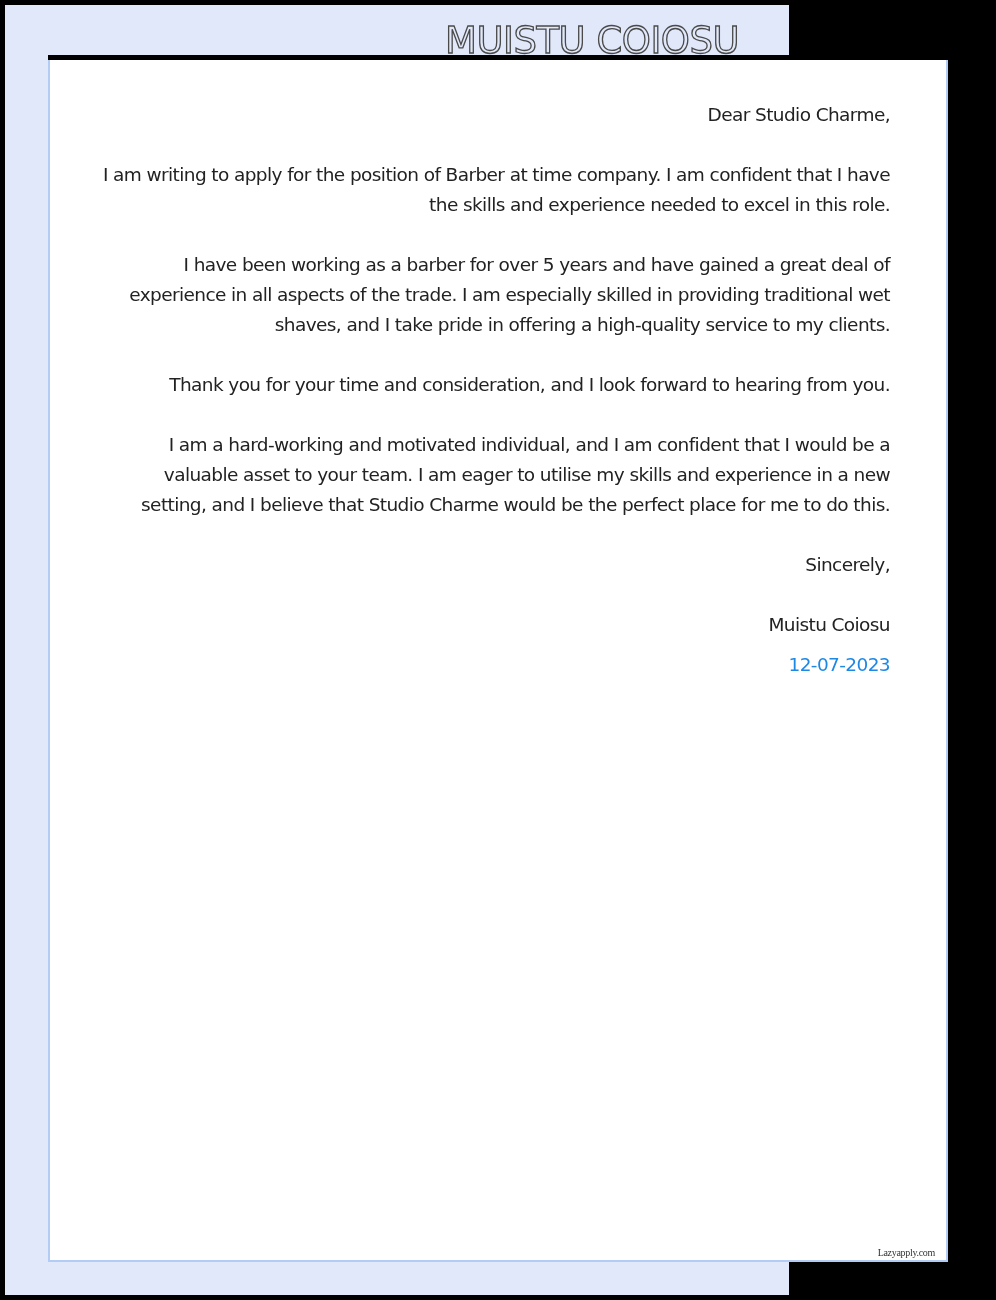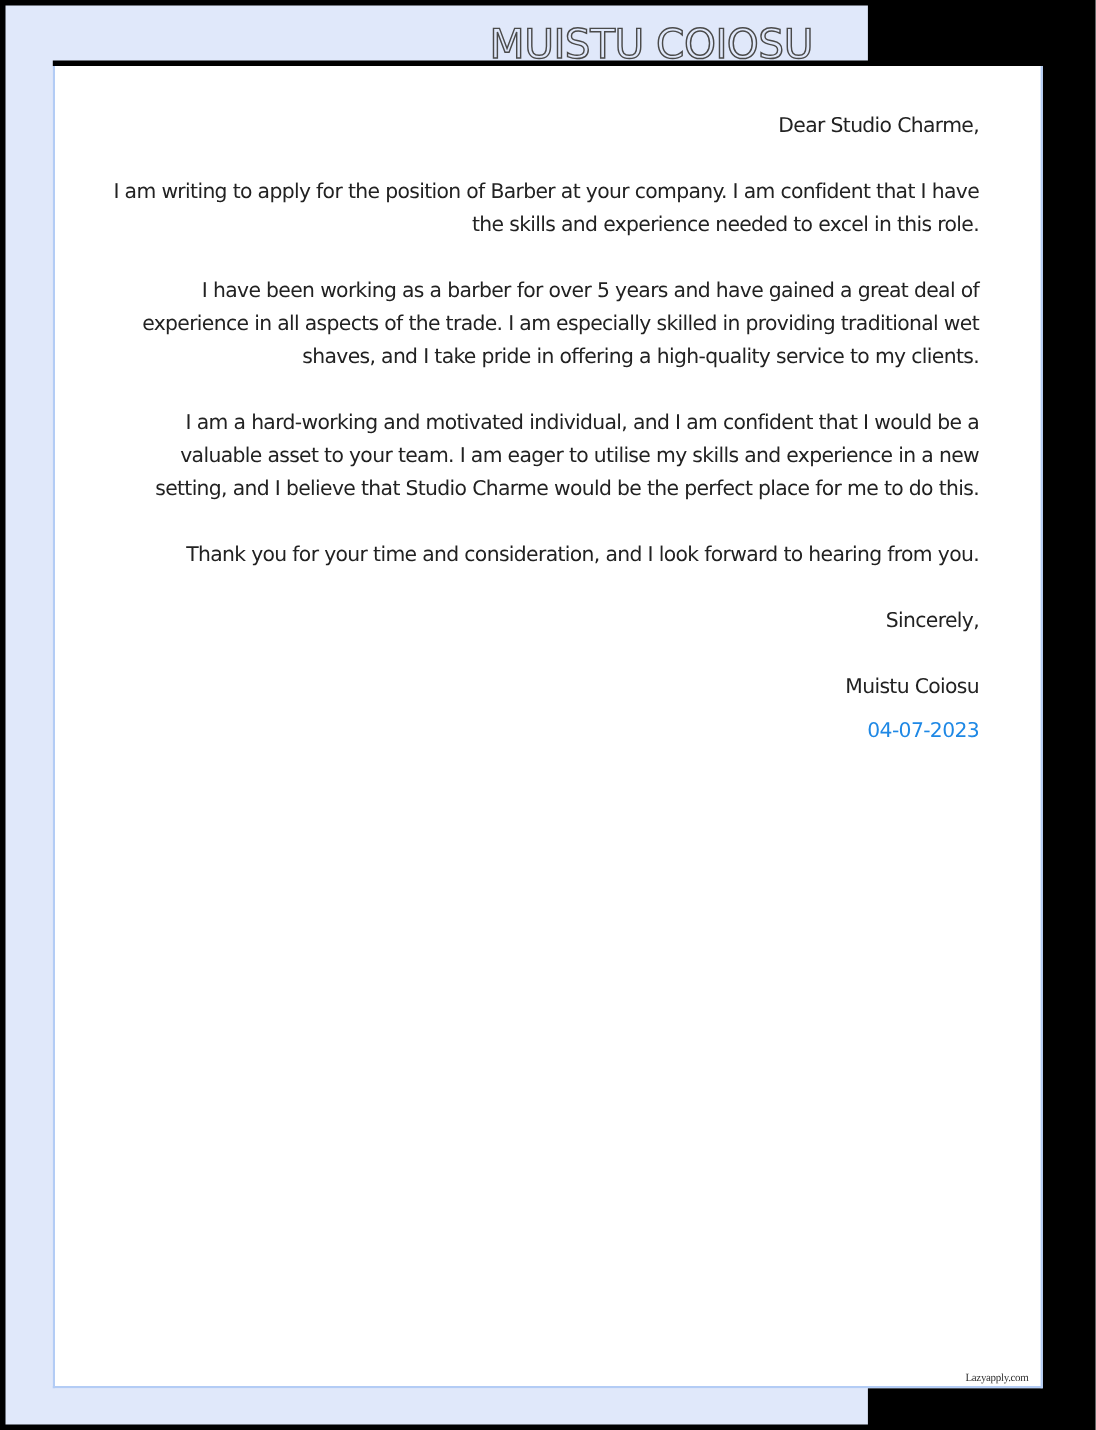--- a/index.html
+++ b/index.html
@@ -54,23 +54,23 @@
   </style>
 </head>
 <body>
 
 <div class="frame">
   <div class="header-name">MUISTU COIOSU</div>
   <div class="top-bar"></div>
   <div class="paper">
     <div class="letter">
       <p>Dear Studio Charme,</p>
-      <p>I am writing to apply for the position of Barber at your company. I am confident that I have the skills and experience needed to excel in this role.</p>
+      <p>I am writing to apply for the position of Barber at time company. I am confident that I have the skills and experience needed to excel in this role.</p>
       <p>I have been working as a barber for over 5 years and have gained a great deal of experience in all aspects of the trade. I am especially skilled in providing traditional wet shaves, and I take pride in offering a high-quality service to my clients.</p>
+      <p>Thank you for your time and consideration, and I look forward to hearing from you.</p>
       <p>I am a hard-working and motivated individual, and I am confident that I would be a valuable asset to your team. I am eager to utilise my skills and experience in a new setting, and I believe that Studio Charme would be the perfect place for me to do this.</p>
-      <p>Thank you for your time and consideration, and I look forward to hearing from you.</p>
       <p class="sign">Sincerely,</p>
       <p class="name">Muistu Coiosu</p>
-      <p class="date">04-07-2023</p>
+      <p class="date">12-07-2023</p>
     </div>
     <div class="footer-brand">Lazyapply.com</div>
   </div>
 </div>
 
 </body></html>

